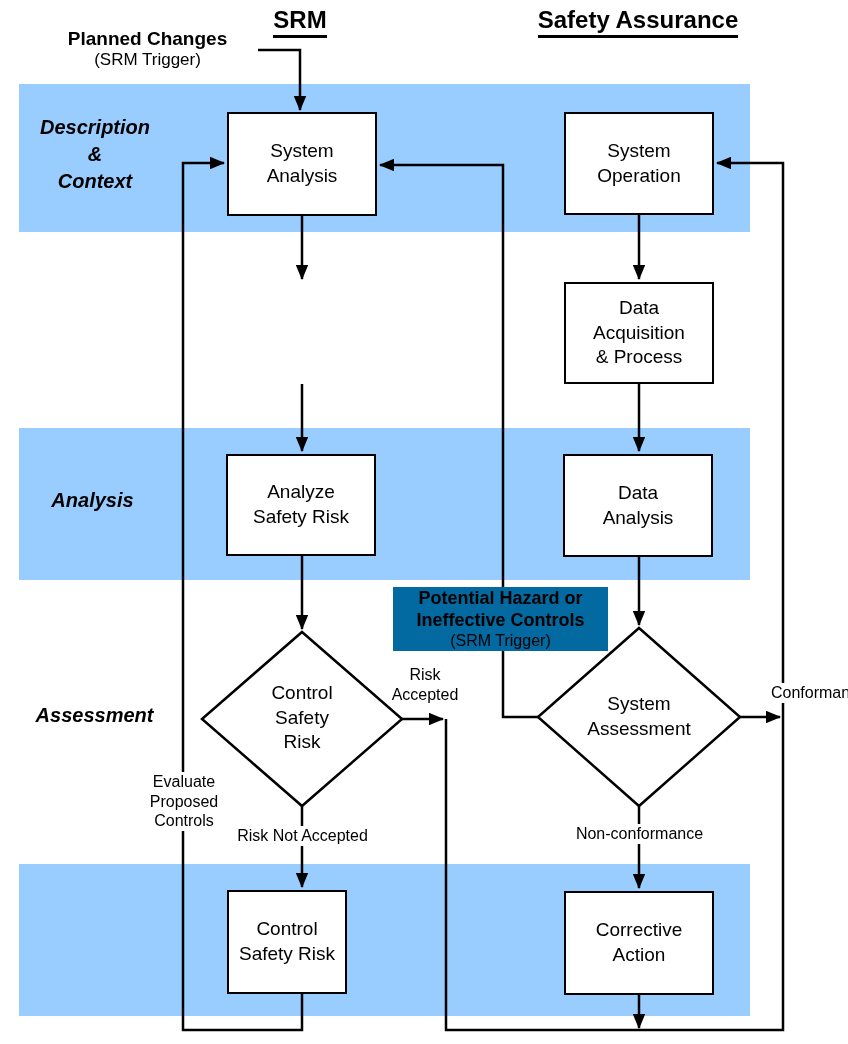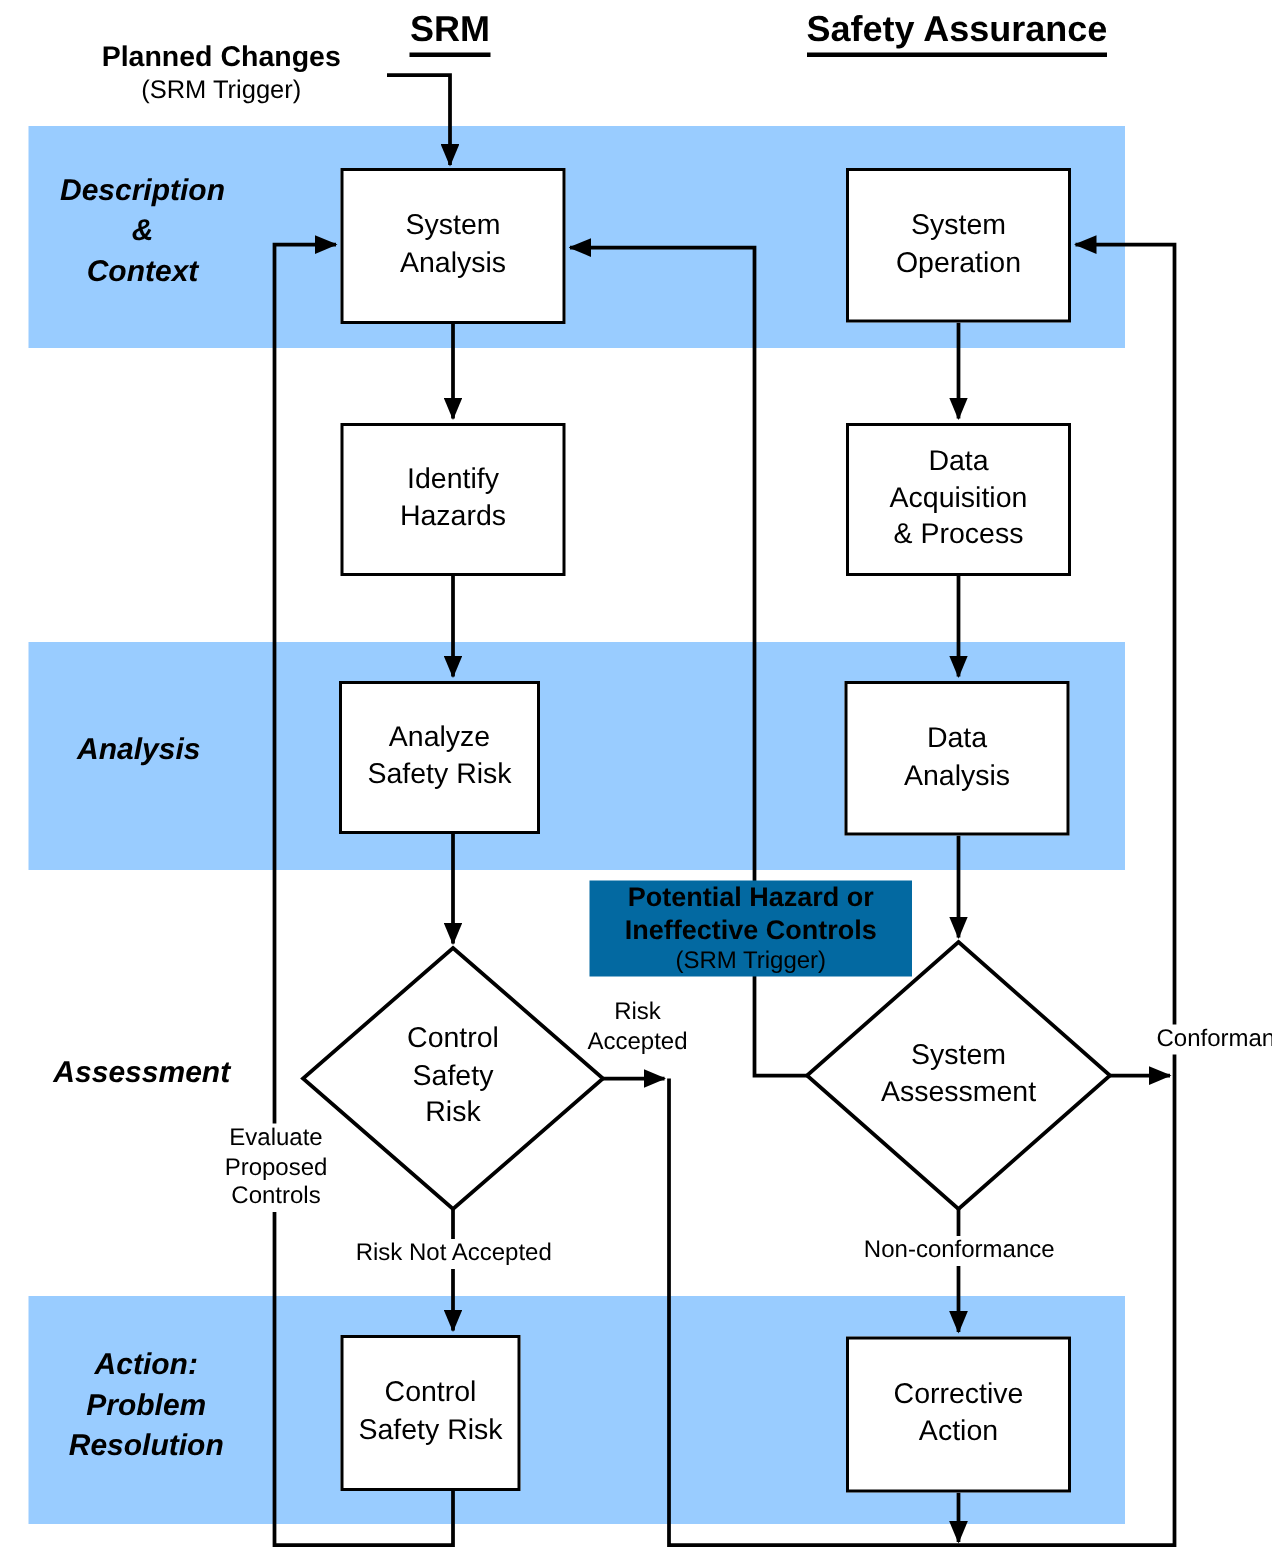--- a/index.html
+++ b/index.html
@@ -42,21 +42,21 @@
     align-items: center;
     justify-content: center;
     text-align: center;
     font-size: 19px;
     line-height: 1.3;
     white-space: pre-line;
     box-sizing: border-box;
   }
   #box-system-analysis   { left: 227px; top: 112px; width: 150px; height: 104px; }
   #box-identify-hazards  { left: 227px; top: 282px; width: 150px; height: 102px; }
-  #box-analyze-risk      { left: 226px; top: 454px; width: 134px; height: 102px; }
+  #box-analyze-risk      { left: 226px; top: 454px; width: 150px; height: 102px; }
   #box-control-risk      { left: 227px; top: 890px; width: 120px; height: 104px; }
   #box-system-operation  { left: 564px; top: 112px; width: 150px; height: 103px; }
   #box-data-acquisition  { left: 564px; top: 282px; width: 150px; height: 102px; }
   #box-data-analysis     { left: 563px; top: 454px; width: 150px; height: 103px; }
   #box-corrective-action { left: 564px; top: 891px; width: 150px; height: 104px; }
 
   .diamond-label {
     position: absolute;
     z-index: 3;
     text-align: center;
@@ -110,21 +110,21 @@
   .edge-label {
     position: absolute;
     z-index: 4;
     text-align: center;
     font-size: 16px;
     line-height: 1.22;
     white-space: pre-line;
     background: #ffffff;
   }
   #label-risk-accepted     { left: 383px; top: 665px; width: 84px;  background: transparent; }
-  #label-evaluate          { left: 138px; top: 749px; width: 92px; }
+  #label-evaluate          { left: 138px; top: 772px; width: 92px; }
   #label-risk-not-accepted { left: 230px; top: 826px; width: 145px; }
   #label-non-conformance   { left: 567px; top: 824px; width: 145px; }
   #label-conformance       { left: 731px; top: 683px; width: 112px; margin-left: 32px; }
 
   #label-potential-hazard {
     position: absolute;
     z-index: 4;
     left: 393px; top: 587px; width: 215px;
     text-align: center;
     background: #0369a1;
@@ -183,28 +183,23 @@
   <div id="planned-changes">
     <div class="pc-title">Planned Changes</div>
     <div class="pc-sub">(SRM Trigger)</div>
   </div>
 
   <div class="row-label" id="row-description">Description
 &amp;
 Context</div>
   <div class="row-label" id="row-analysis">Analysis</div>
   <div class="row-label" id="row-assessment">Assessment</div>
-  <div class="row-label" id="row-action">Action:
-Problem
-Resolution</div>
 
   <div class="box" id="box-system-analysis">System
 Analysis</div>
-  <div class="box" id="box-identify-hazards">Identify
-Hazards</div>
   <div class="box" id="box-analyze-risk">Analyze
 Safety Risk</div>
   <div class="box" id="box-control-risk">Control
 Safety Risk</div>
 
   <div class="box" id="box-system-operation">System
 Operation</div>
   <div class="box" id="box-data-acquisition">Data
 Acquisition
 &amp; Process</div>

